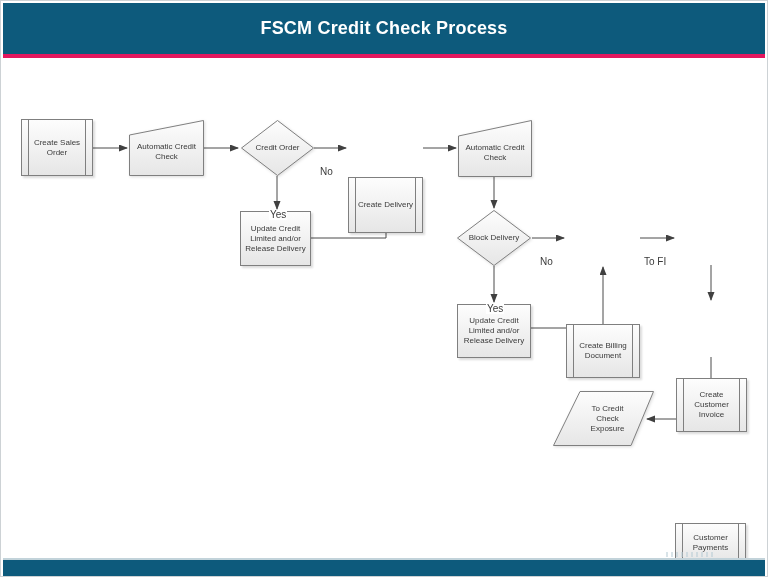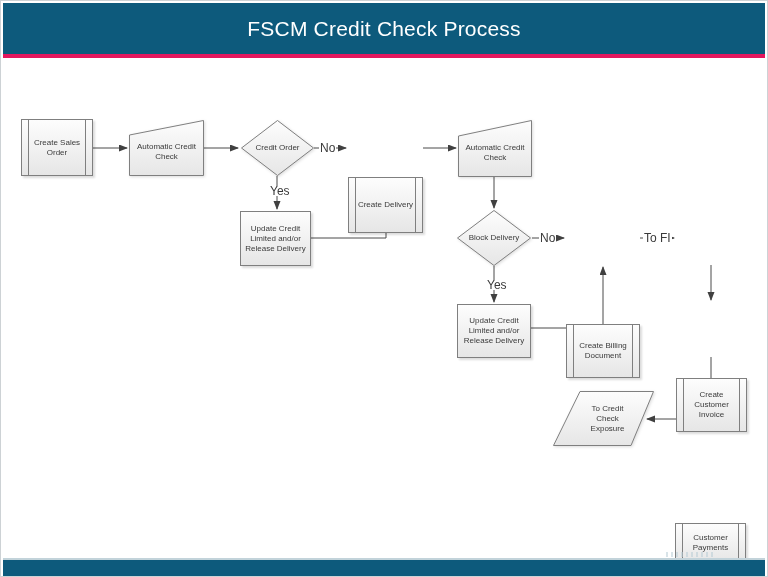--- a/index.html
+++ b/index.html
@@ -8,21 +8,21 @@
     background:#ffffff;box-sizing:border-box;
     border:1px solid #cdd2d5;
     font-family:"Liberation Sans", sans-serif;
     overflow:hidden;
   }
   .header{
     position:absolute;left:2px;top:2px;right:2px;height:51px;
     background:#0d5a7c;color:#ffffff;text-align:center;
     display:flex;flex-direction:column;justify-content:center;gap:1px;
   }
-  .title-line{font-size:21px;font-weight:normal;line-height:23px;letter-spacing:.2px;}
+  .title-line{font-size:18px;font-weight:bold;line-height:23px;letter-spacing:.2px;}
   .accent-line{position:absolute;left:2px;top:53px;right:2px;height:4px;background:#e4175e;}
   .footer-bar{
     position:absolute;left:2px;right:2px;top:557px;height:18px;
     background:#0d5a7c;border-top:2px solid #c2d3da;
   }
   .watermark{
     position:absolute;left:665px;top:551px;width:48px;height:5px;opacity:.55;
     background:repeating-linear-gradient(90deg,#b9cdd6 0 2px,transparent 2px 5px);
   }
   .edges{position:absolute;left:0;top:0;pointer-events:none;}
@@ -38,22 +38,22 @@
   }
   .shape-predef{position:relative;}
   .shape-predef::before,.shape-predef::after{
     content:"";position:absolute;top:0;bottom:0;width:0;border-left:1px solid #7f7f7f;
   }
   .shape-predef::before{left:6px;}
   .shape-predef::after{right:6px;}
   .shape-svg{position:absolute;left:0;top:0;filter:drop-shadow(1.5px 1.5px 1.5px rgba(0,0,0,.14));}
   .nlabel{position:relative;z-index:2;display:inline-block;}
   .edge-label{
-    position:absolute;z-index:3;font-size:12px;line-height:10px;color:#3a3a3a;
-    background:#ffffff;padding:0 1px;text-align:center;
+    position:absolute;z-index:3;font-size:10px;line-height:10px;color:#3a3a3a;
+    background:#ffffff;padding:0 1px;text-align:center;margin-top:24px;
   }
 </style>
 </head>
 <body>
 
 <div class="page">
 
   <div class="header">
     <div class="title-line">FSCM Credit Check Process</div>
   </div>

